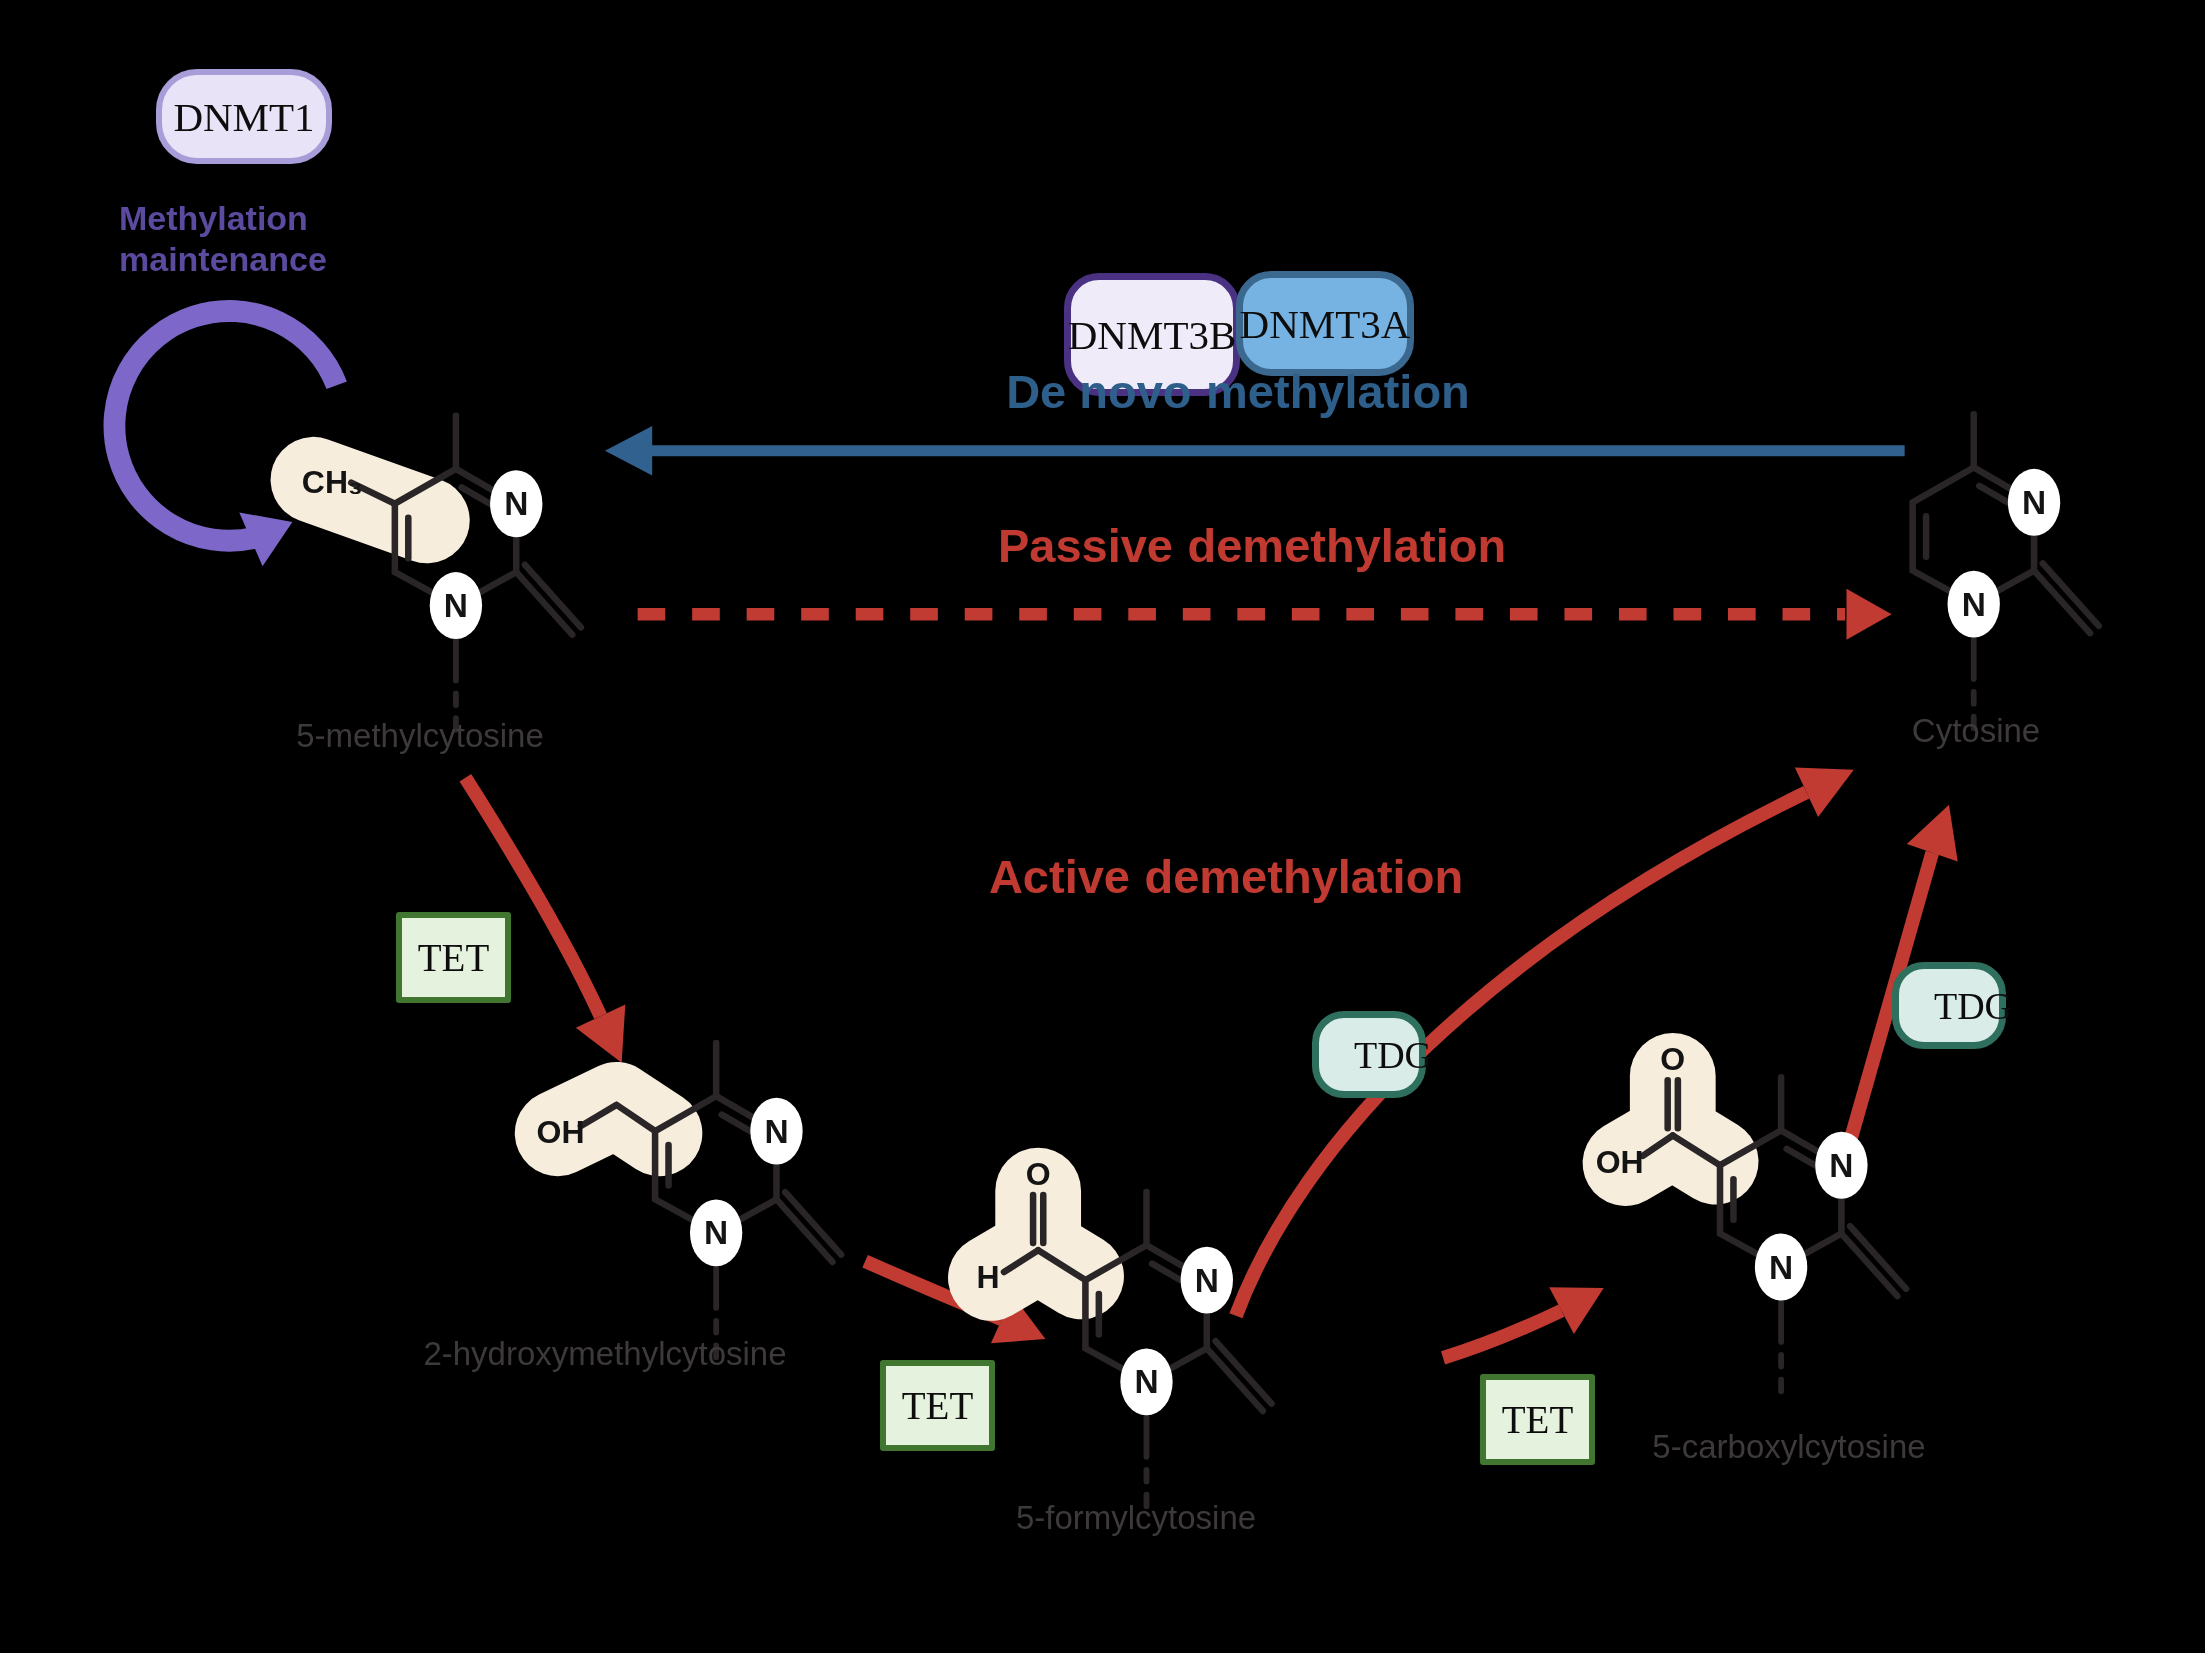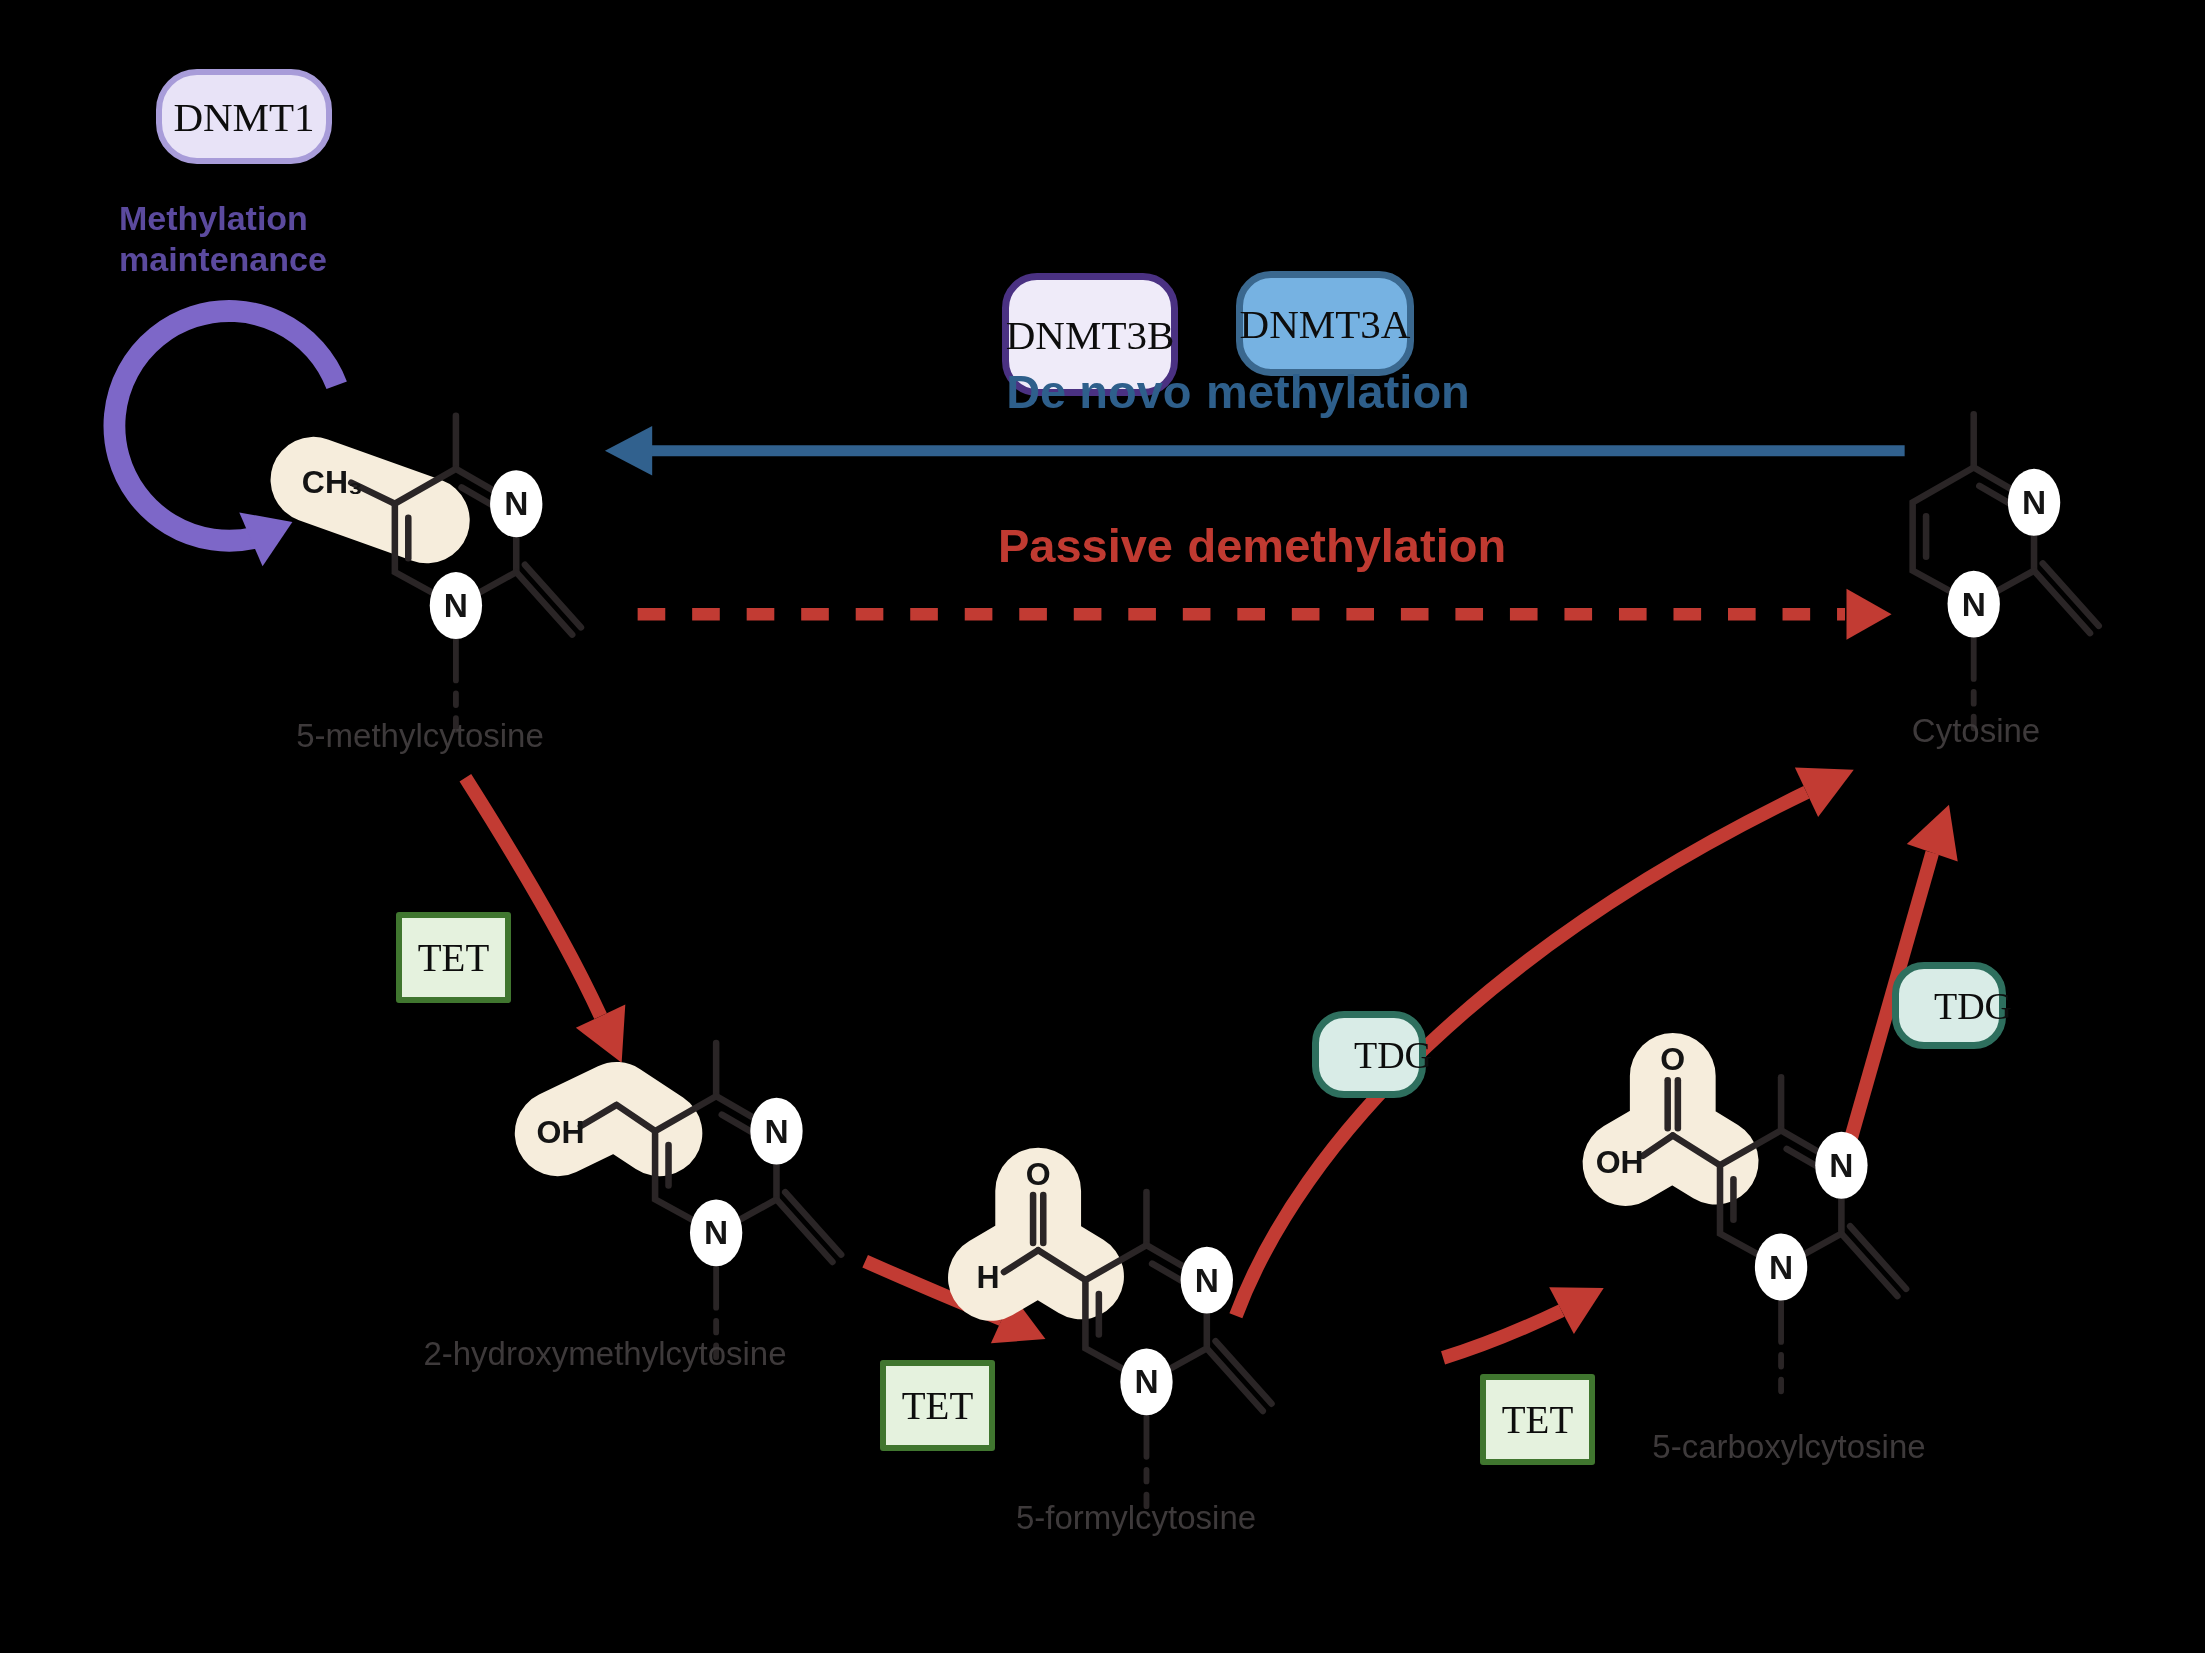--- a/index.html
+++ b/index.html
@@ -156,21 +156,21 @@
         <ellipse cx="83" cy="-47" rx="36" ry="46" fill="#FFFFFF"></ellipse>
         <text x="83" y="-31" text-anchor="middle" fill="#141414" font-size="46" font-weight="bold" font-family="&quot;Liberation Sans&quot;, sans-serif">N</text>
         <ellipse cx="0" cy="93" rx="36" ry="46" fill="#FFFFFF"></ellipse>
         <text x="0" y="109" text-anchor="middle" fill="#141414" font-size="46" font-weight="bold" font-family="&quot;Liberation Sans&quot;, sans-serif">N</text>
       </g>
     </svg>
 
   <div class="pill pill-dnmt1" style="left:156px;top:69px;width:176px;height:95px">
     <span>DNMT1</span>
   </div>
-  <div class="pill pill-dnmt3b" style="left:1002px;top:273px;width:176px;height:123px">
+  <div class="pill pill-dnmt3b" style="left:1064px;top:273px;width:176px;height:123px">
     <span>DNMT3B</span>
   </div>
   <div class="pill pill-dnmt3a" style="left:1236px;top:271px;width:178px;height:105px">
     <span>DNMT3A</span>
   </div>
   <div class="pill pill-tet" style="left:396px;top:912px;width:115px;height:91px">
     <span>TET</span>
   </div>
   <div class="pill pill-tet" style="left:880px;top:1360px;width:115px;height:91px">
     <span>TET</span>
@@ -187,20 +187,23 @@
 
   <div class="headline hl-maintenance">
     <div>Methylation</div>
     <div>maintenance</div>
   </div>
   <div class="headline hl-denovo centered">
     <span class="em">De novo</span><span>methylation</span>
   </div>
   <div class="headline hl-passive centered">
     <span class="em">Passive</span><span>demethylation</span>
+  </div>
+  <div class="headline hl-active centered">
+    <span class="em">Active</span><span>demethylation</span>
   </div>
 
   <div class="mol-label" style="left:420px;top:736px">5-methylcytosine</div>
   <div class="mol-label" style="left:1976px;top:731px">Cytosine</div>
   <div class="mol-label" style="left:605px;top:1354px">2-hydroxymethylcytosine</div>
   <div class="mol-label" style="left:1136px;top:1518px">5-formylcytosine</div>
   <div class="mol-label" style="left:1789px;top:1447px">5-carboxylcytosine</div>
 </div>
 
 

